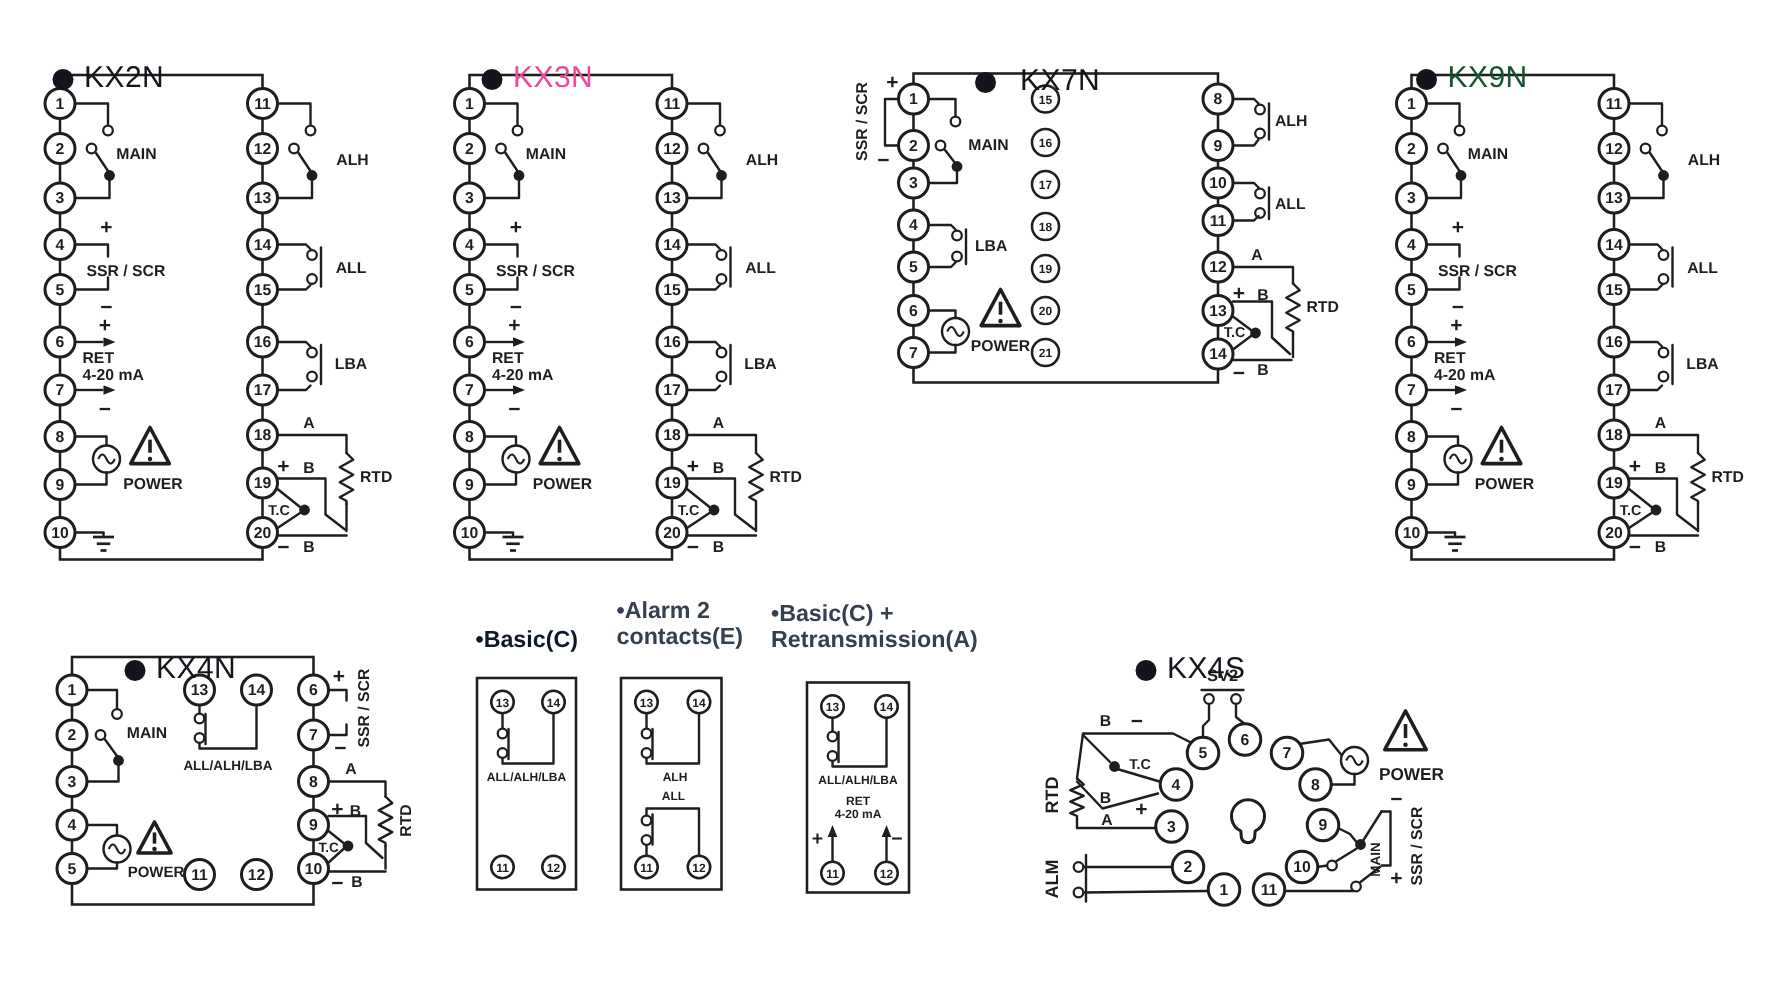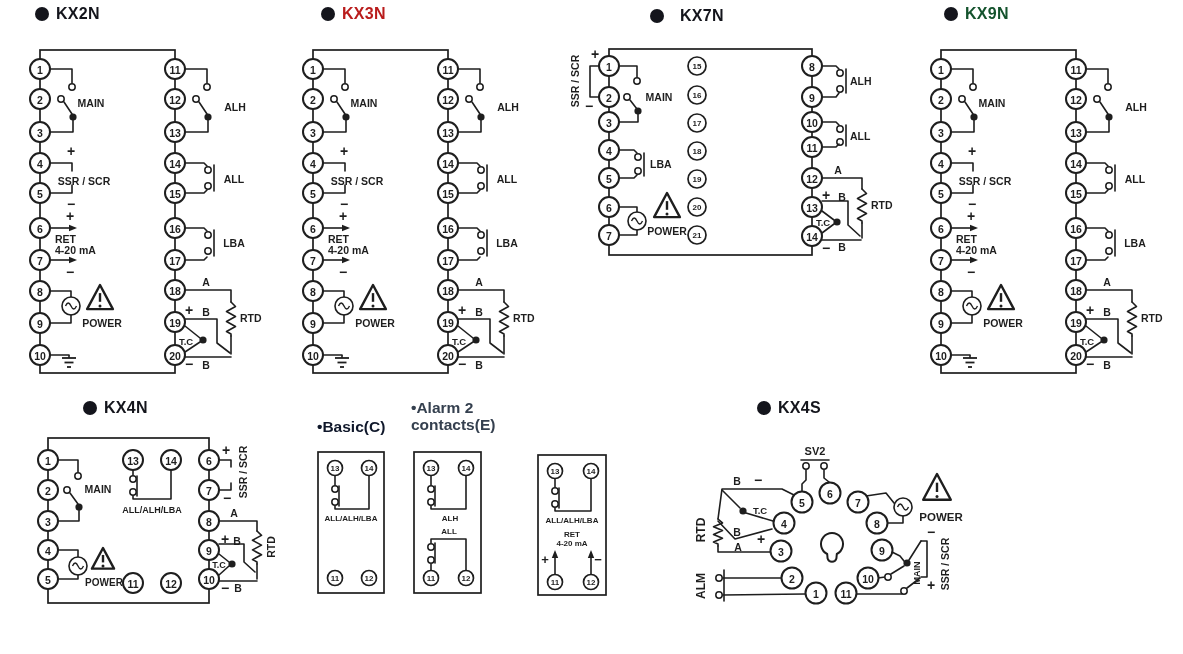--- a/index.html
+++ b/index.html
@@ -1,18 +1,18 @@
 <!DOCTYPE html>
 <html><head>
 <meta charset="utf-8">
 <style>
   html,body{margin:0;padding:0;}
   body{background:#ffffff;font-family:"Liberation Sans",sans-serif;}
   #page{position:relative;width:1183px;height:654px;background:#fff;overflow:hidden;}
-  .panel-title{position:absolute;display:flex;align-items:center;gap:7px;font-weight:bold;font-size:16px;letter-spacing:0.3px;}
+  .panel-title{position:absolute;display:flex;align-items:center;gap:7px;font-weight:normal;font-size:20px;letter-spacing:0.3px;margin-top:36px;}
   .bullet{width:14px;height:14px;border-radius:50%;flex:0 0 auto;}
   .opt-title{position:absolute;font-size:15.5px;line-height:17px;font-weight:bold;}
   svg{position:absolute;left:0;top:0;}
   svg text{font-family:"Liberation Sans",sans-serif;}
 </style>
 </head>
 <body>
 
 <div id="page" style="background: rgb(255, 255, 255);">
 
@@ -889,21 +889,21 @@
           <circle cx="71" cy="142" r="7.5" fill="#fff" stroke="#1e1e1e" stroke-width="1.7"></circle>
           <text x="71" y="142.5" fill="#1e1e1e" font-size="8" dominant-baseline="central" text-anchor="middle" font-weight="bold">12</text>
         </g>
       </g>
     </svg>
 
   <div class="panel-title" style="left: 35px; top: 5px; color: rgb(20, 21, 28);">
     <span class="bullet" style="background: rgb(20, 21, 28);"></span>
     <span>KX2N</span>
   </div>
-  <div class="panel-title" style="left: 321px; top: 5px; color: #b91c1c;">
+  <div class="panel-title" style="left: 321px; top: 5px; color: #ec4899;">
     <span class="bullet" style="background: rgb(20, 21, 28);"></span>
     <span>KX3N</span>
   </div>
   <div class="panel-title" style="left: 650px; top: 7px; color: rgb(20, 21, 28); gap: 16px;">
     <span class="bullet" style="background: rgb(20, 21, 28);"></span>
     <span>KX7N</span>
   </div>
   <div class="panel-title" style="left: 944px; top: 5px; color: #14532d;">
     <span class="bullet" style="background: rgb(20, 21, 28);"></span>
     <span>KX9N</span>
@@ -918,14 +918,18 @@
   </div>
 
   <div class="opt-title" style="left: 317px; top: 418px; color: #0f172a;">
     <div>•Basic(C)</div>
     <div></div>
   </div>
   <div class="opt-title" style="left: 411px; top: 399px; color: rgb(53, 64, 79);">
     <div>•Alarm 2</div>
     <div>contacts(E)</div>
   </div>
+  <div class="opt-title" style="left: 514px; top: 401px; color: rgb(53, 64, 79);">
+    <div>•Basic(C) +</div>
+    <div>Retransmission(A)</div>
+  </div>
 
 </div>
 
 </body></html>

